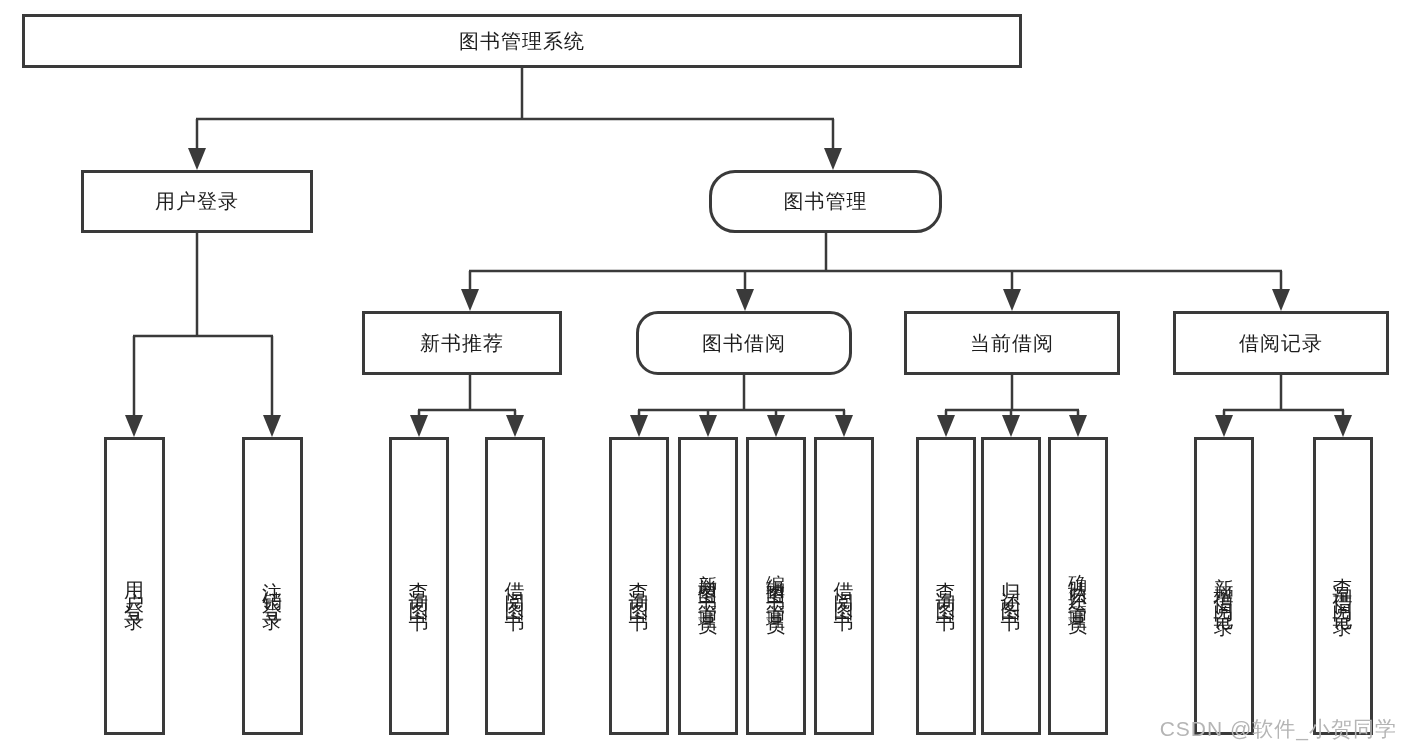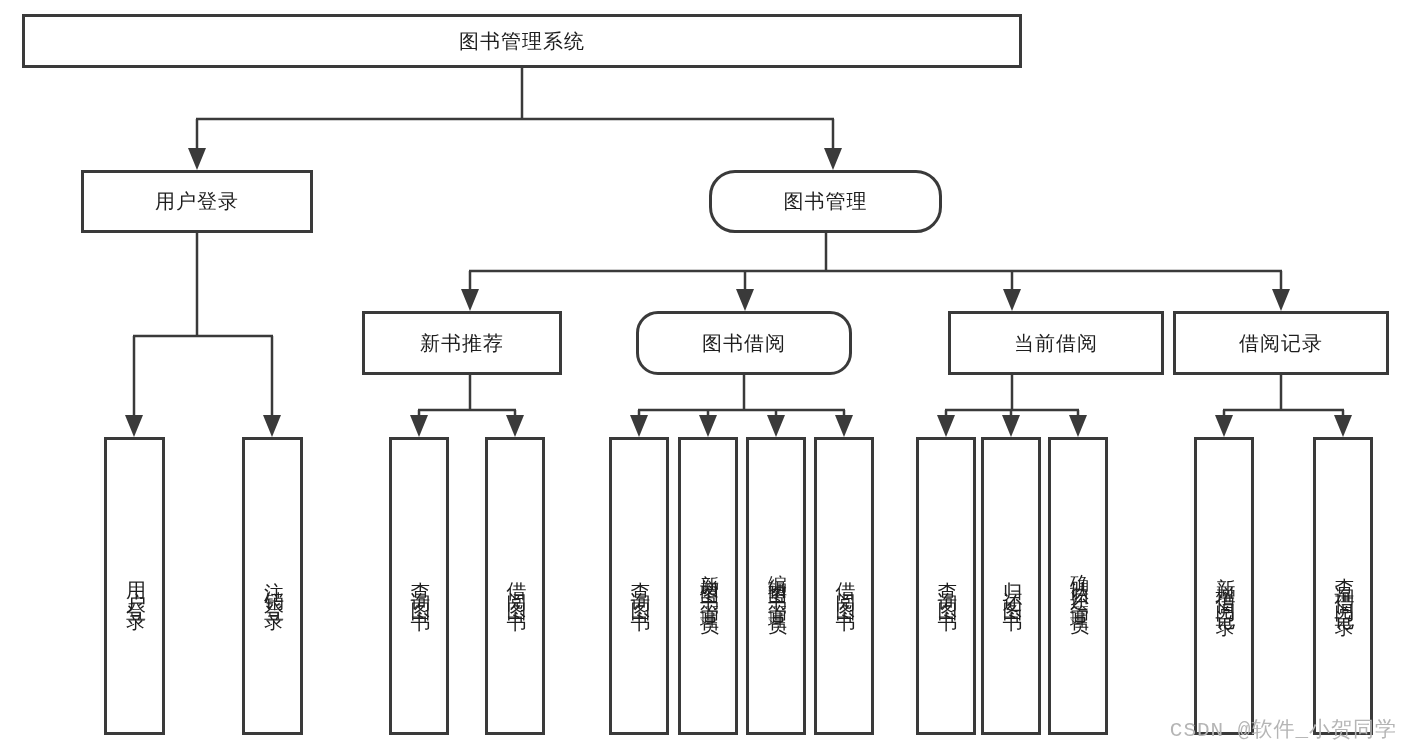--- a/index.html
+++ b/index.html
@@ -1,21 +1,21 @@
 <!DOCTYPE html>
 <html><head>
 <meta charset="utf-8">
 <style>
   html,body{margin:0;padding:0;background:#ffffff;}
   .canvas{
     position:relative;
     width:1405px;height:747px;
     background:#ffffff;
     overflow:hidden;
-    font-family:Liberation Mono, monospace;
+    font-family:Liberation Sans, sans-serif;
   }
   .connector-svg{position:absolute;left:0;top:0;pointer-events:none;}
   .node{
     position:absolute;
     box-sizing:border-box;
     border:3px solid #3a3a3a;
     background:#ffffff;
     display:flex;
     align-items:center;
     justify-content:center;
@@ -134,21 +134,21 @@
   <div class="node" style="left:709px;top:170px;width:233px;height:63px;border-radius:26px;">
     <span>图书管理</span>
   </div>
 
   <div class="node" style="left:362px;top:311px;width:200px;height:64px;">
     <span>新书推荐</span>
   </div>
   <div class="node" style="left:636px;top:311px;width:216px;height:64px;border-radius:22px;">
     <span>图书借阅</span>
   </div>
-  <div class="node" style="left:948px;top:311px;width:216px;height:64px;">
+  <div class="node" style="left:904px;top:311px;width:216px;height:64px;">
     <span>当前借阅</span>
   </div>
   <div class="node" style="left:1173px;top:311px;width:216px;height:64px;">
     <span>借阅记录</span>
   </div>
 
   <div class="vnode" style="left:104px;top:437px;width:61px;height:298px;">
     <span class="vtext">用户登录</span>
   </div>
   <div class="vnode" style="left:242px;top:437px;width:61px;height:298px;">

